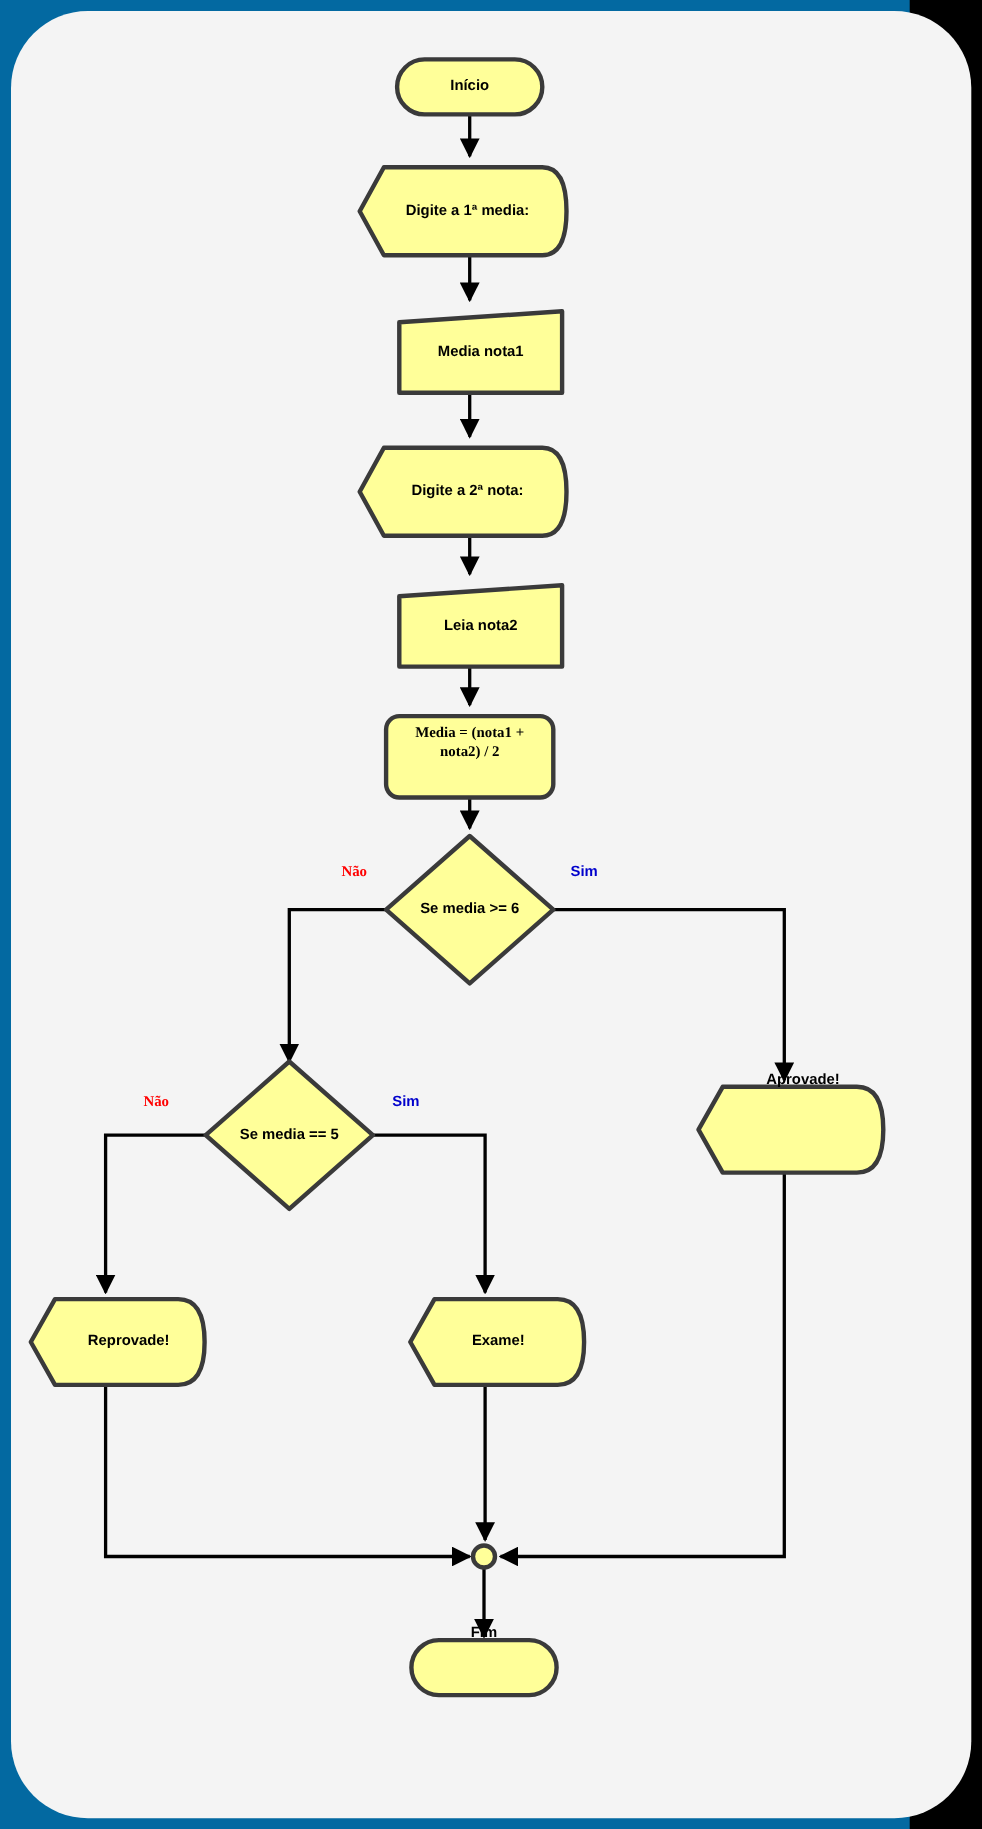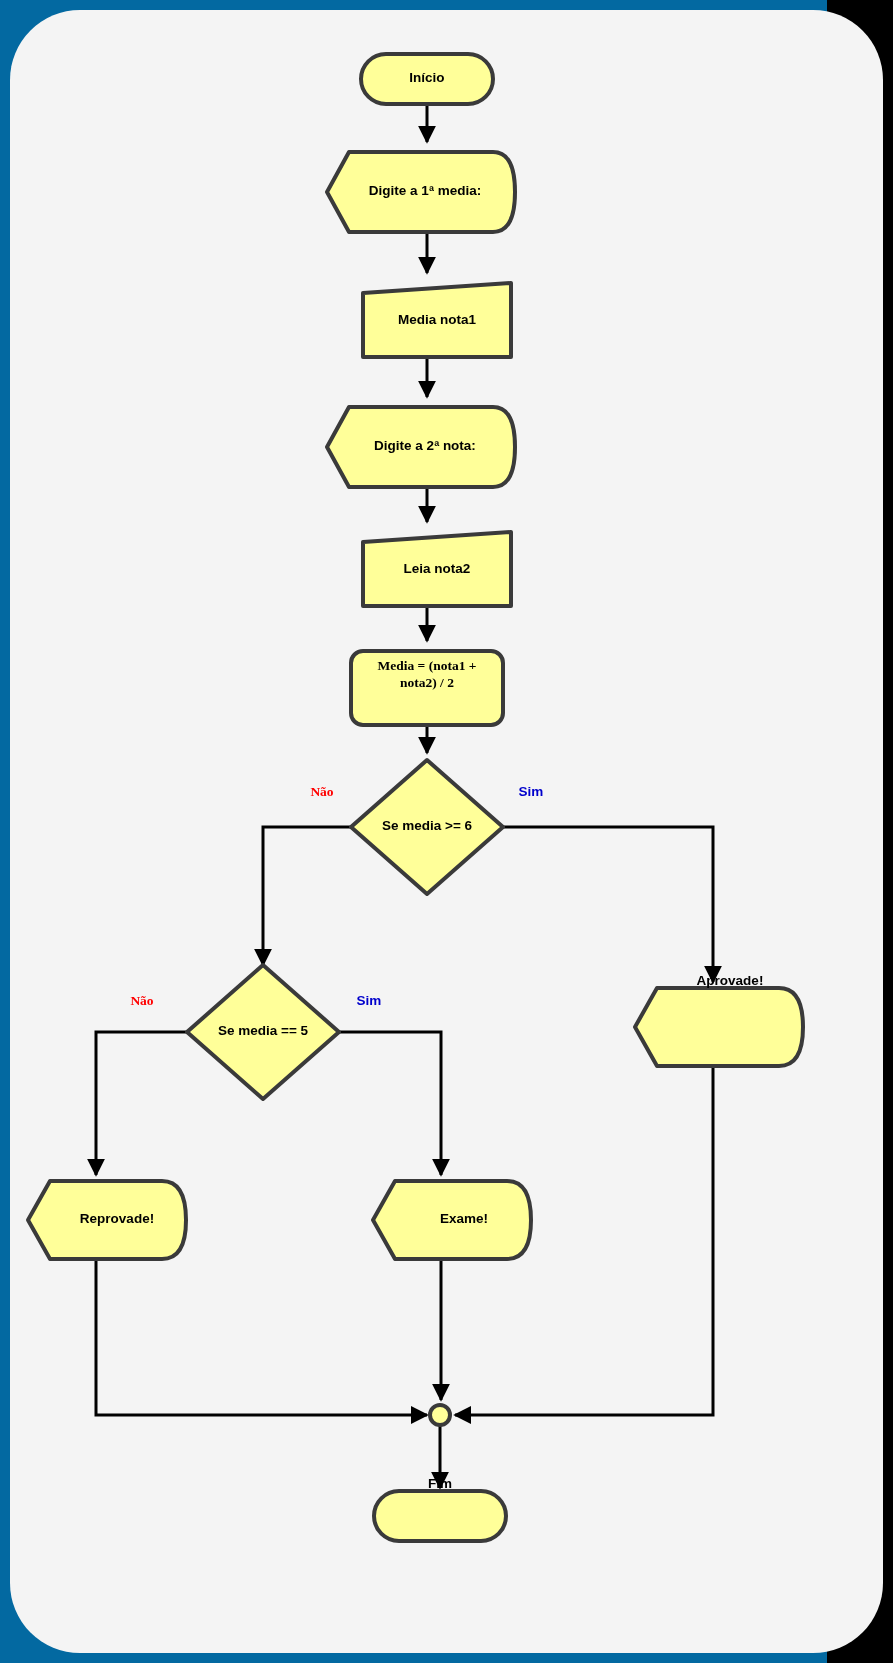--- a/index.html
+++ b/index.html
@@ -146,21 +146,21 @@
 nota2) / 2</div>
 
     <div class="node-label" style="left:337px; top:808px; width:160px;">Se media &gt;= 6</div>
 
     <div class="node-label" style="left:173px; top:1013px; width:160px;">Se media == 5</div>
 
     <div class="node-label" style="left:635px; top:963px; width:170px;">Aprovade!</div>
 
     <div class="node-label" style="left:26px; top:1201px; width:162px;">Reprovade!</div>
 
-    <div class="node-label" style="left:373px; top:1201px; width:162px;text-align:center;">Exame!</div>
+    <div class="node-label" style="left:362px; top:1201px; width:162px;text-align:center;">Exame!</div>
 
     <div class="node-label" style="left:364px; top:1466px; width:132px;">Fim</div>
 
     <div class="edge-label lbl-nao" style="left:282px; top:774px; width:60px;">Não</div>
 
     <div class="edge-label lbl-sim" style="left:491px; top:774px; width:60px;">Sim</div>
 
     <div class="edge-label lbl-nao" style="left:102px; top:983px; width:60px;">Não</div>
 
     <div class="edge-label lbl-sim" style="left:329px; top:983px; width:60px;">Sim</div>

